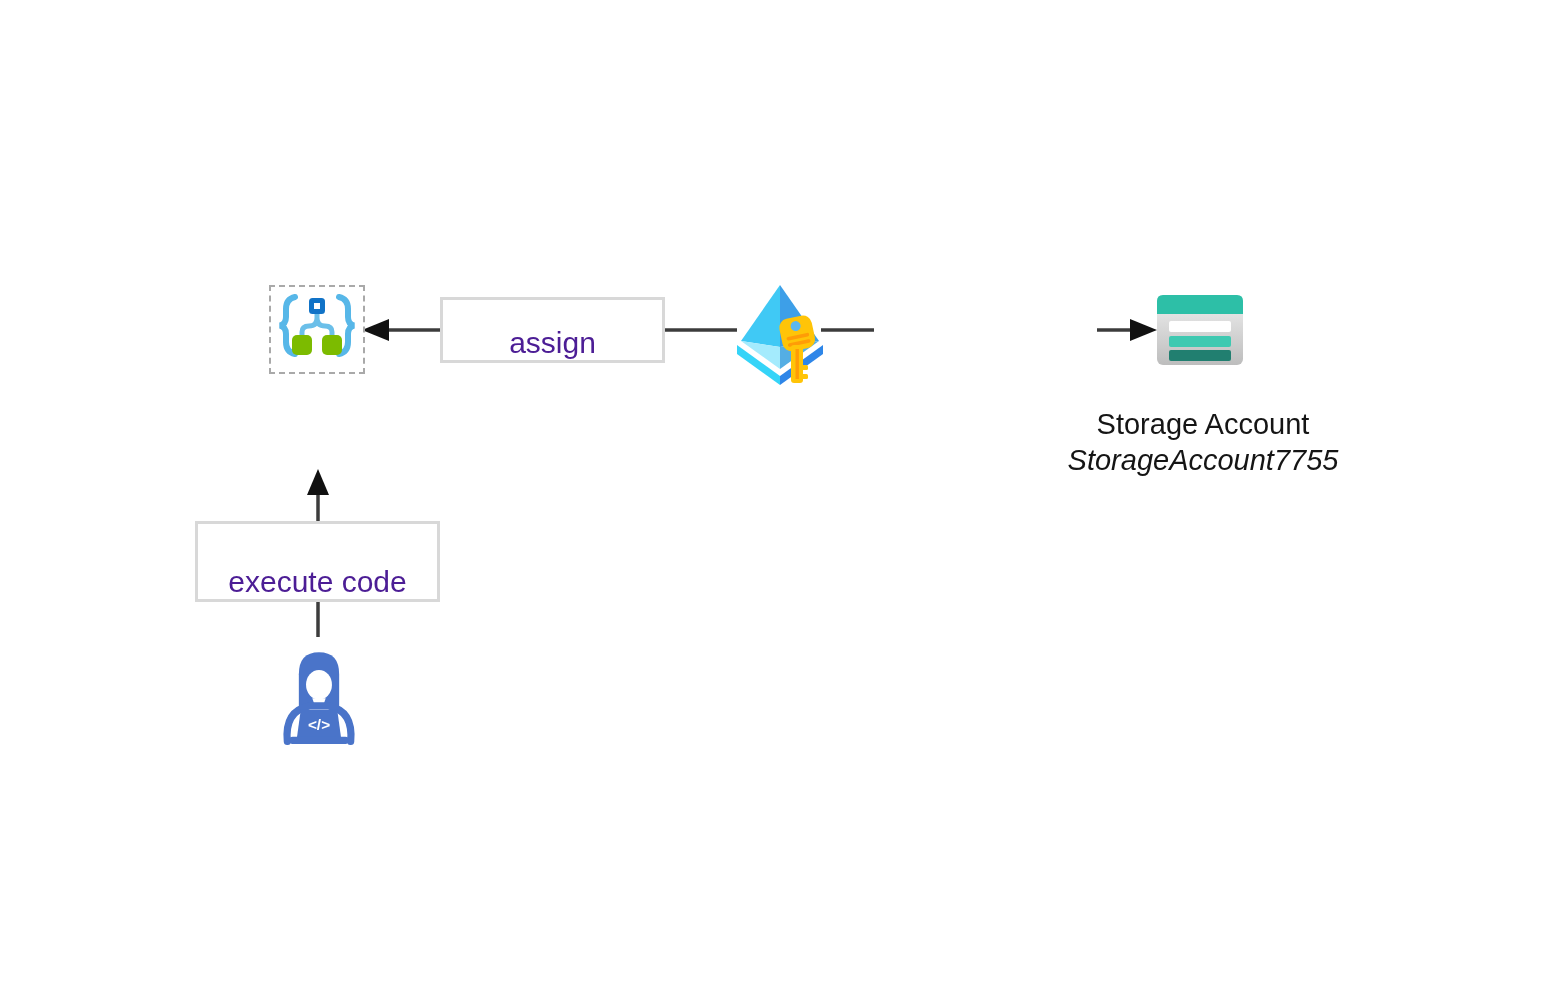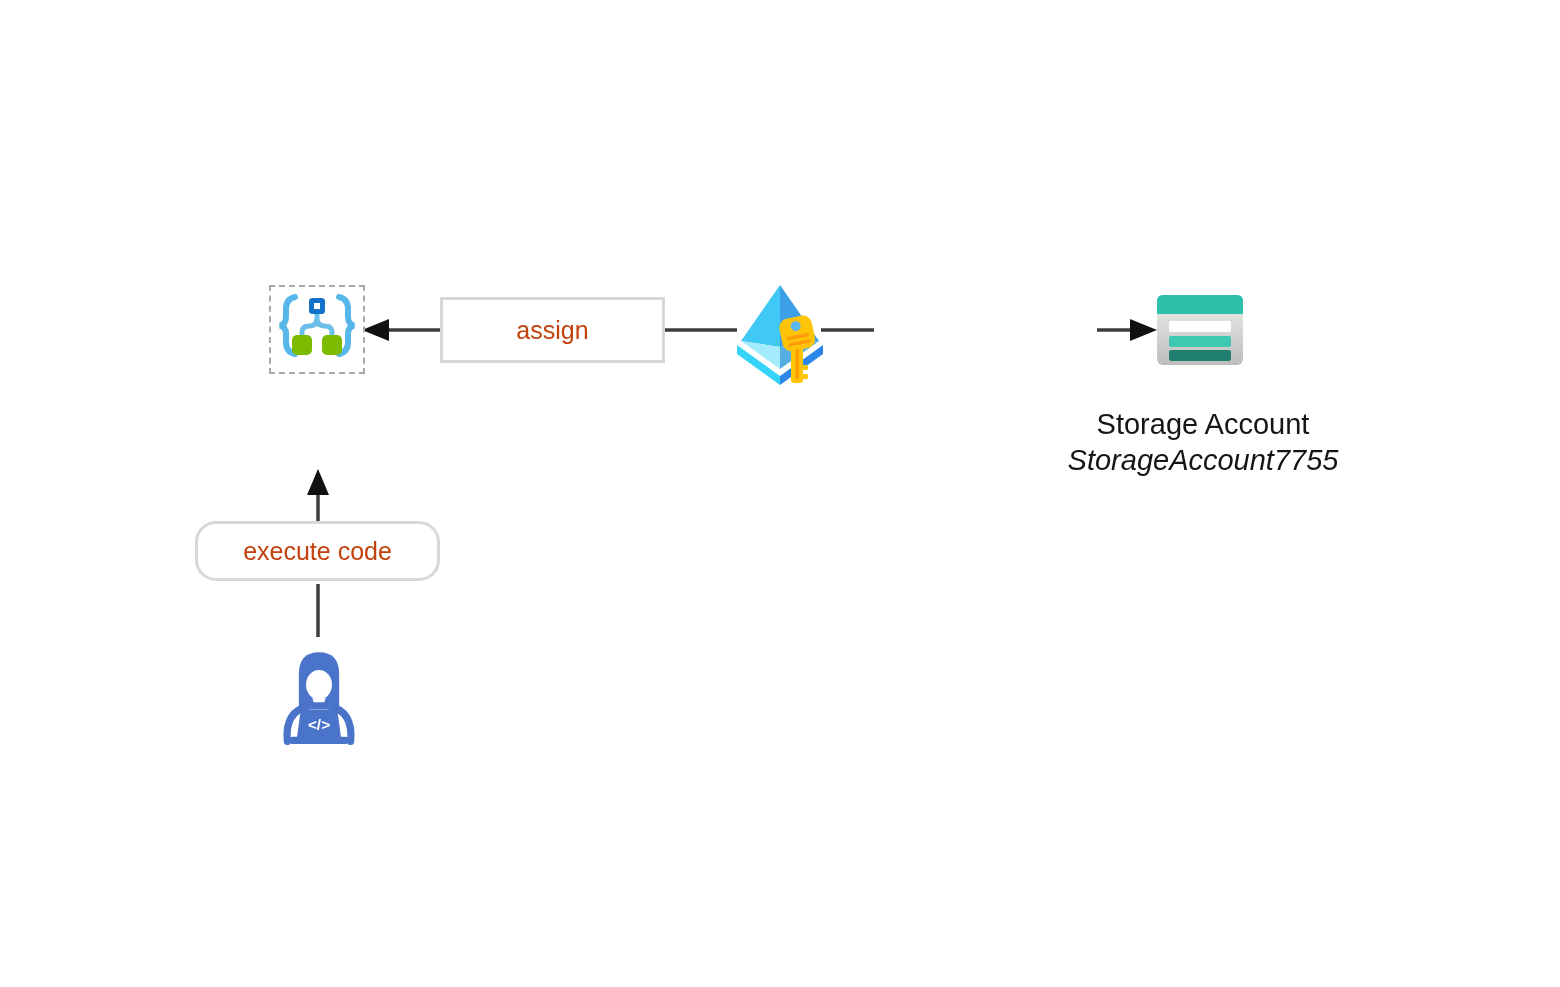--- a/index.html
+++ b/index.html
@@ -12,23 +12,23 @@
     overflow:hidden;
   }
   .abs{position:absolute;}
   
   .overlay{position:absolute;left:0;top:0;width:1560px;height:987px;pointer-events:none;}
   
   .edge-box{
     position:absolute;
     background:#ffffff;
     border:3px solid #d8d8d8;
-    display:flex;align-items:center;justify-content:center;
-    font-size:25px;
-    color:#c2410c;
+    display:flex;align-items:flex-end;justify-content:center;
+    font-size:30px;
+    color:#4c1d95;
     box-sizing:border-box;
   }
   
   .node-label{
     position:absolute;
     text-align:center;
     font-size:29px;
     line-height:36px;
     color:#151515;
   }
@@ -127,21 +127,21 @@
     <path d="M6 0 L80 0 Q86 0 86 6 L86 19 L0 19 L0 6 Q0 0 6 0 Z" fill="#2dbfa7"></path>
     <rect x="12" y="26" width="62" height="11" rx="2" fill="#ffffff"></rect>
     <rect x="12" y="41" width="62" height="11" rx="2" fill="#3fc9b1"></rect>
     <rect x="12" y="55" width="62" height="11" rx="2" fill="#217f70"></rect>
   </svg>
   <div class="node-label" style="left:1043px;top:406px;width:320px;text-align:center;">
     <div>Storage Account</div>
     <div class="subtitle">StorageAccount7755</div>
   </div>
 
-  <div class="edge-box" style="left:195px;top:521px;width:245px;height:60px;border-radius:21px;">
+  <div class="edge-box" style="left:195px;top:521px;width:245px;height:81px;">
     <span>execute code</span>
   </div>
 
   <svg class="abs" style="left:271px;top:636px;" width="96" height="114" viewBox="0 0 100 115">
 
     <path d="M29 82 L29 38 Q29 15 50 15 Q71 15 71 38 L71 82 Z" fill="#4a74c9"></path>
 
     <ellipse cx="50" cy="49" rx="13.5" ry="15.5" fill="#ffffff"></ellipse>
 
     <path d="M43 63 L57 63 L53.5 73 L46.5 73 Z" fill="#ffffff"></path>

